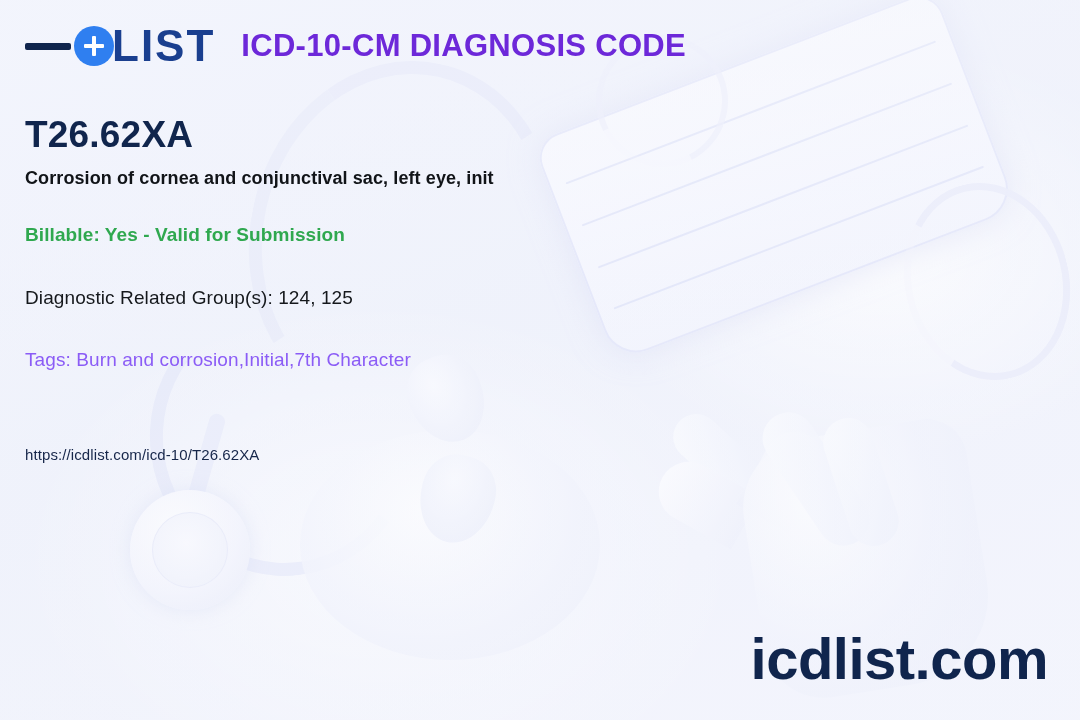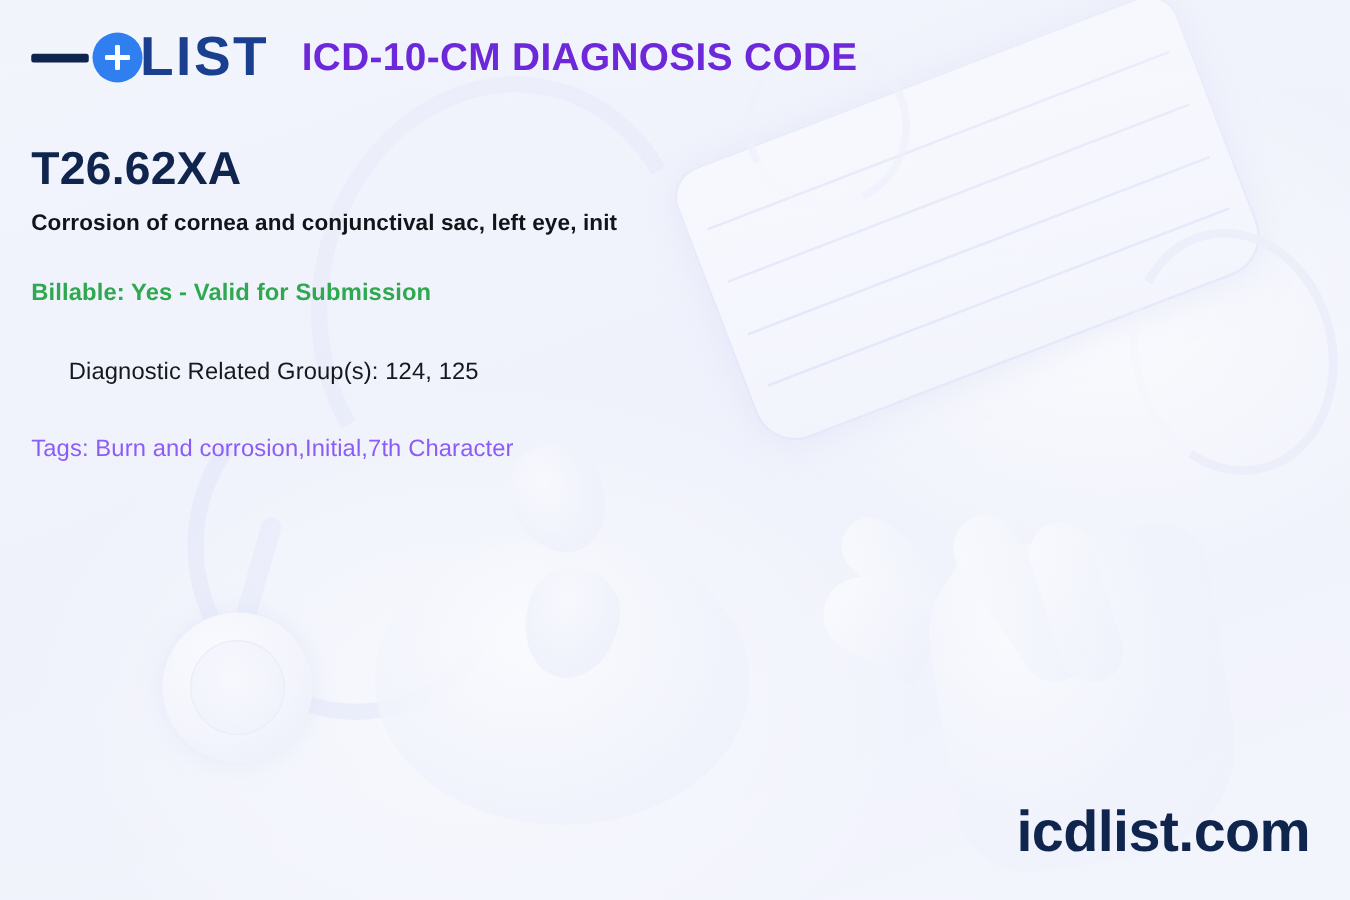--- a/index.html
+++ b/index.html
@@ -291,21 +291,20 @@
     letter-spacing: 0.1px;
   }
   .drg {
     position: absolute;
     left: 25px;
     top: 287px;
     font-size: 19px;
     font-weight: 400;
     color: #15181c;
     letter-spacing: 0.1px;
-    margin-left: 30px;
   }
   .tags {
     position: absolute;
     left: 25px;
     top: 349px;
     font-size: 19px;
     font-weight: 400;
     color: #8b5cf6;
     letter-spacing: 0.1px;
   }
@@ -315,21 +314,21 @@
     top: 446px;
     font-size: 15px;
     font-weight: 500;
     color: #16264a;
     letter-spacing: 0.1px;
   }
   .watermark {
     position: absolute;
     right: 32px;
     bottom: 28px;
-    font-size: 46px;
+    font-size: 58px;
     font-weight: 700;
     color: #10254d;
     letter-spacing: -0.5px;
   }
 </style>
 </head>
 <body>
 
 <div id="page">
 
@@ -377,17 +376,18 @@
         <span class="logo-list">LIST</span>
       </div>
       <div class="header-title">ICD-10-CM DIAGNOSIS CODE</div>
     </div>
 
     <div class="code">T26.62XA</div>
     <div class="description">Corrosion of cornea and conjunctival sac, left eye, init</div>
     <div class="billable">Billable: Yes - Valid for Submission</div>
     <div class="drg">Diagnostic Related Group(s): 124, 125</div>
     <div class="tags">Tags: Burn and corrosion,Initial,7th Character</div>
+    <div class="url">https://icdlist.com/icd-10/T26.62XA</div>
 
     <div class="watermark">icdlist.com</div>
 
   </div>
 </div>
 
 </body></html>

